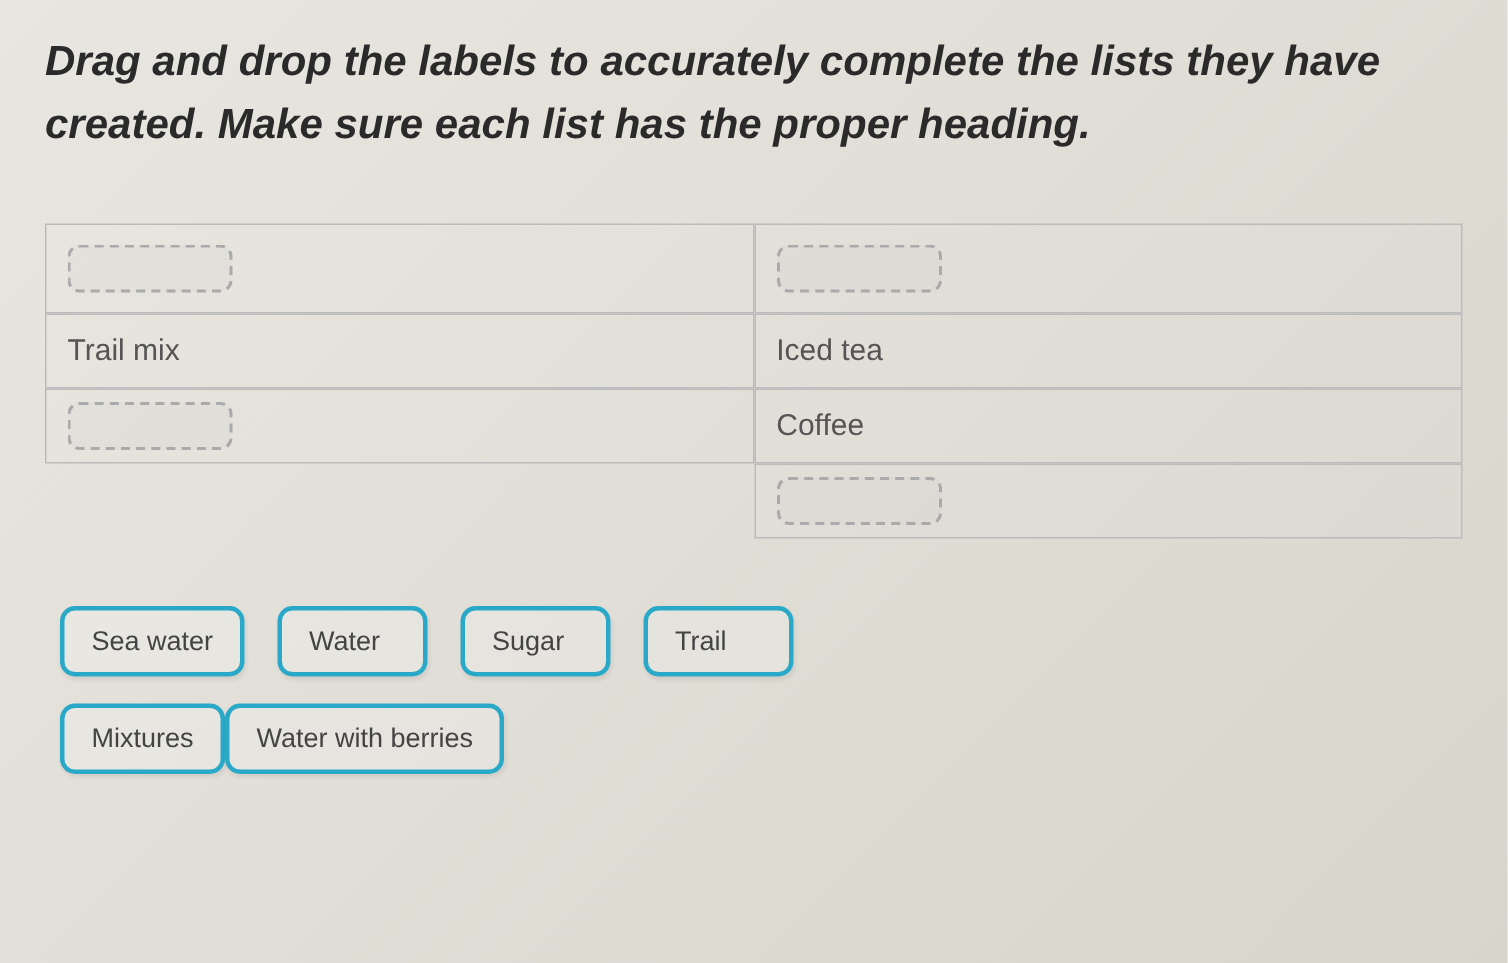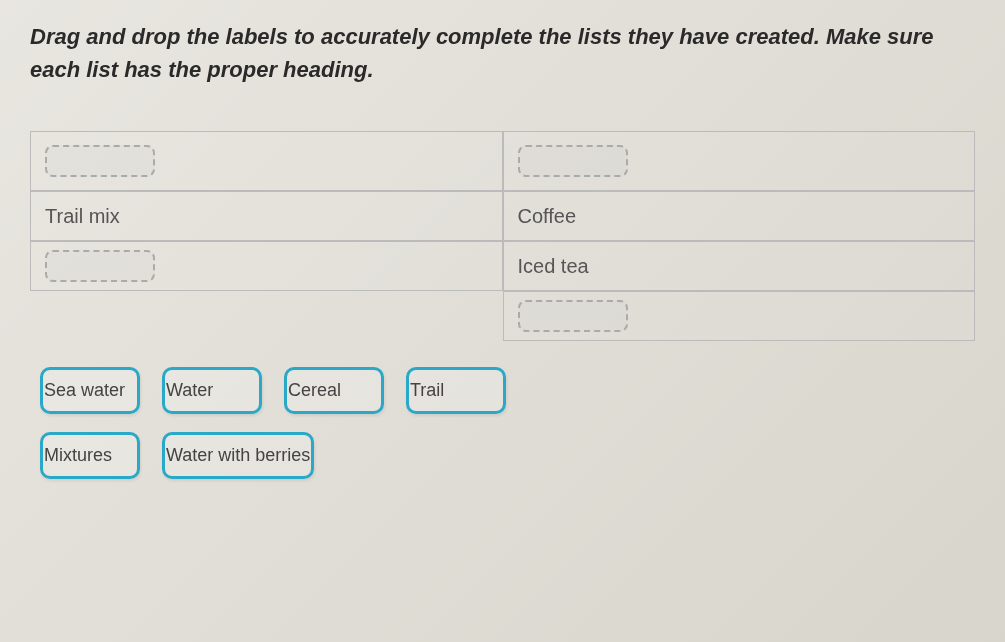--- a/index.html
+++ b/index.html
@@ -6,31 +6,31 @@
     body {
       font-family: Arial, Helvetica, sans-serif;
       background: linear-gradient(135deg, #e8e6e0 0%, #d8d5cc 100%);
       width: 1005px;
       height: 642px;
       padding: 20px 30px;
       color: #3a3a3a;
       overflow: hidden;
     }
     .instruction {
-      font-size: 22px;
+      font-size: 28px;
       font-weight: bold;
       font-style: italic;
       line-height: 1.5;
       margin-bottom: 45px;
       color: #2a2a2a;
     }
     .tables {
       display: flex;
       gap: 0;
-      margin-bottom: 26px;
+      margin-bottom: 45px;
     }
     .col {
       flex: 1;
       border-collapse: collapse;
     }
     .cell {
       border: 1px solid #bbb;
       padding: 10px 14px;
       font-size: 20px;
       color: #555;
@@ -52,61 +52,61 @@
     .labels-area {
       display: flex;
       flex-wrap: wrap;
       gap: 18px 22px;
       padding-left: 10px;
       align-items: center;
     }
     .label-chip {
       border: 3px solid #2aa8c7;
       border-radius: 10px;
-      padding: 10px 1px;
+      padding: 10px 18px;
       font-size: 18px;
       color: #444;
       background: rgba(255,255,255,0.2);
       min-width: 100px;
       cursor: grab;
       display: inline-flex;
       align-items: center;
       box-shadow: 1px 2px 3px rgba(0,0,0,0.08);
     }
-    .row2 { width: 100%; display:flex; gap: 22px; }
+    .row2 { width: 100%; display:flex; }
   </style>
 </head>
 <body>
 
 <div class="instruction">Drag and drop the labels to accurately complete the lists they have created. Make sure each list has the proper heading.</div>
 
 <div class="tables">
   <div class="col">
     <div class="cell header-cell">
       <div class="dropzone"></div>
     </div>
     <div class="cell">Trail mix</div>
     <div class="cell">
       <div class="dropzone"></div>
     </div>
   </div>
   <div class="col">
     <div class="cell header-cell">
       <div class="dropzone"></div>
     </div>
+    <div class="cell">Iced tea</div>
     <div class="cell">Coffee</div>
-    <div class="cell">Iced tea</div>
     <div class="cell">
       <div class="dropzone"></div>
     </div>
   </div>
 </div>
 
 <div class="labels-area">
   <div class="label-chip">Sea water</div>
   <div class="label-chip">Water</div>
-  <div class="label-chip">Cereal</div>
+  <div class="label-chip">Sugar</div>
   <div class="label-chip">Trail</div>
   <div class="row2">
     <div class="label-chip">Mixtures</div>
     <div class="label-chip">Water with berries</div>
   </div>
 </div>
 
 </body></html>

